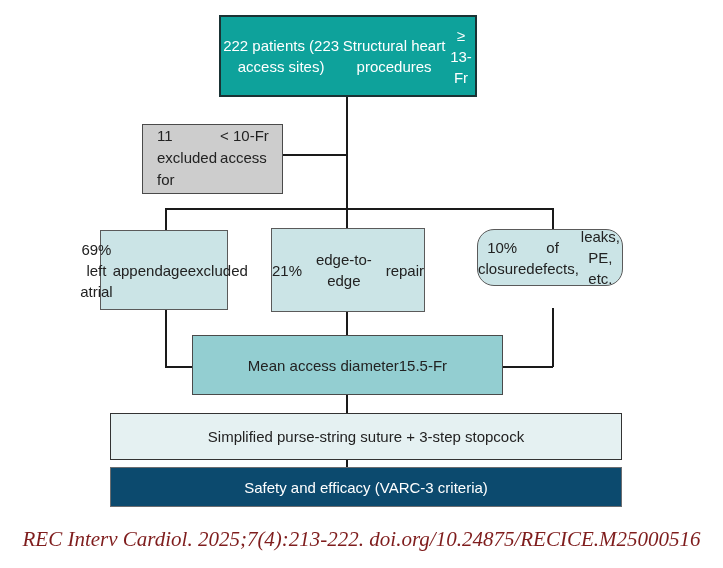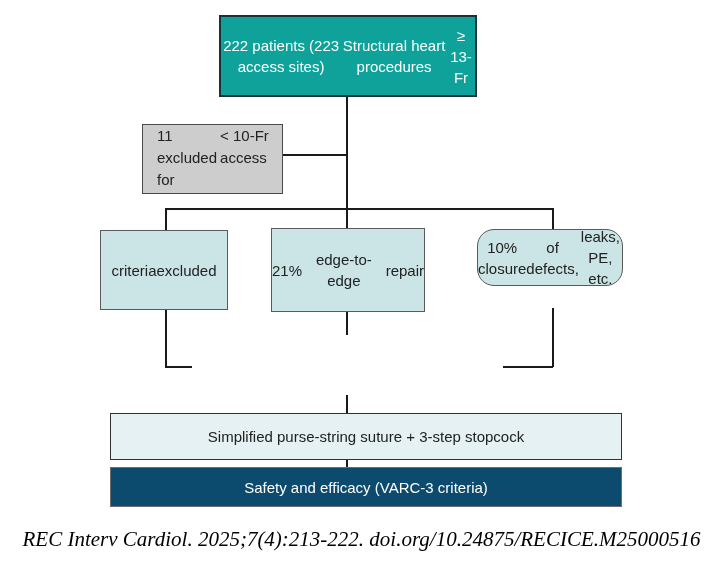--- a/index.html
+++ b/index.html
@@ -72,21 +72,21 @@
     border: 1px solid #6b6d70;
     color: #ffffff;
   }
   .caption {
     position: absolute;
     left: 0; top: 527px; width: 723px;
     text-align: center;
     font-family: "Liberation Serif", serif;
     font-style: italic;
     font-size: 21px;
-    color: #000000;
+    color: #7f1d1d;
   }
 </style>
 </head>
 <body>
 
 <div class="canvas">
 
   <div class="line vline" style="left:346px; top:97px;  height:131px;"></div>
   <div class="line hline" style="left:283px; top:154px; width:64px;"></div>
   <div class="line hline" style="left:165px; top:208px; width:389px;"></div>
@@ -105,36 +105,41 @@
     <div>Structural heart procedures</div>
     <div>≥ 13-Fr</div>
   </div>
 
   <div class="box excluded-box">
     <div>11 excluded for</div>
     <div>&lt; 10-Fr access</div>
   </div>
 
   <div class="box branch-box box-69">
-    <div>criteria</div>
+    <div>69% left atrial</div>
+    <div>appendage</div>
     <div>excluded</div>
   </div>
 
   <div class="box branch-box box-21">
     <div>21%</div>
     <div>edge-to-edge</div>
     <div>repair</div>
   </div>
 
   <div class="box branch-box box-10">
     <div>10% closure</div>
     <div>of defects,</div>
     <div>leaks, PE, etc.</div>
   </div>
 
+  <div class="box mean-box">
+    <div>Mean access diameter</div>
+    <div>15.5-Fr</div>
+  </div>
 
   <div class="box suture-box">
     <div>Simplified purse-string suture + 3-step stopcock</div>
   </div>
 
   <div class="box safety-box">
     <div>Safety and efficacy (VARC-3 criteria)</div>
   </div>
 
   <div class="caption">REC Interv Cardiol. 2025;7(4):213-222. doi.org/10.24875/RECICE.M25000516</div>

